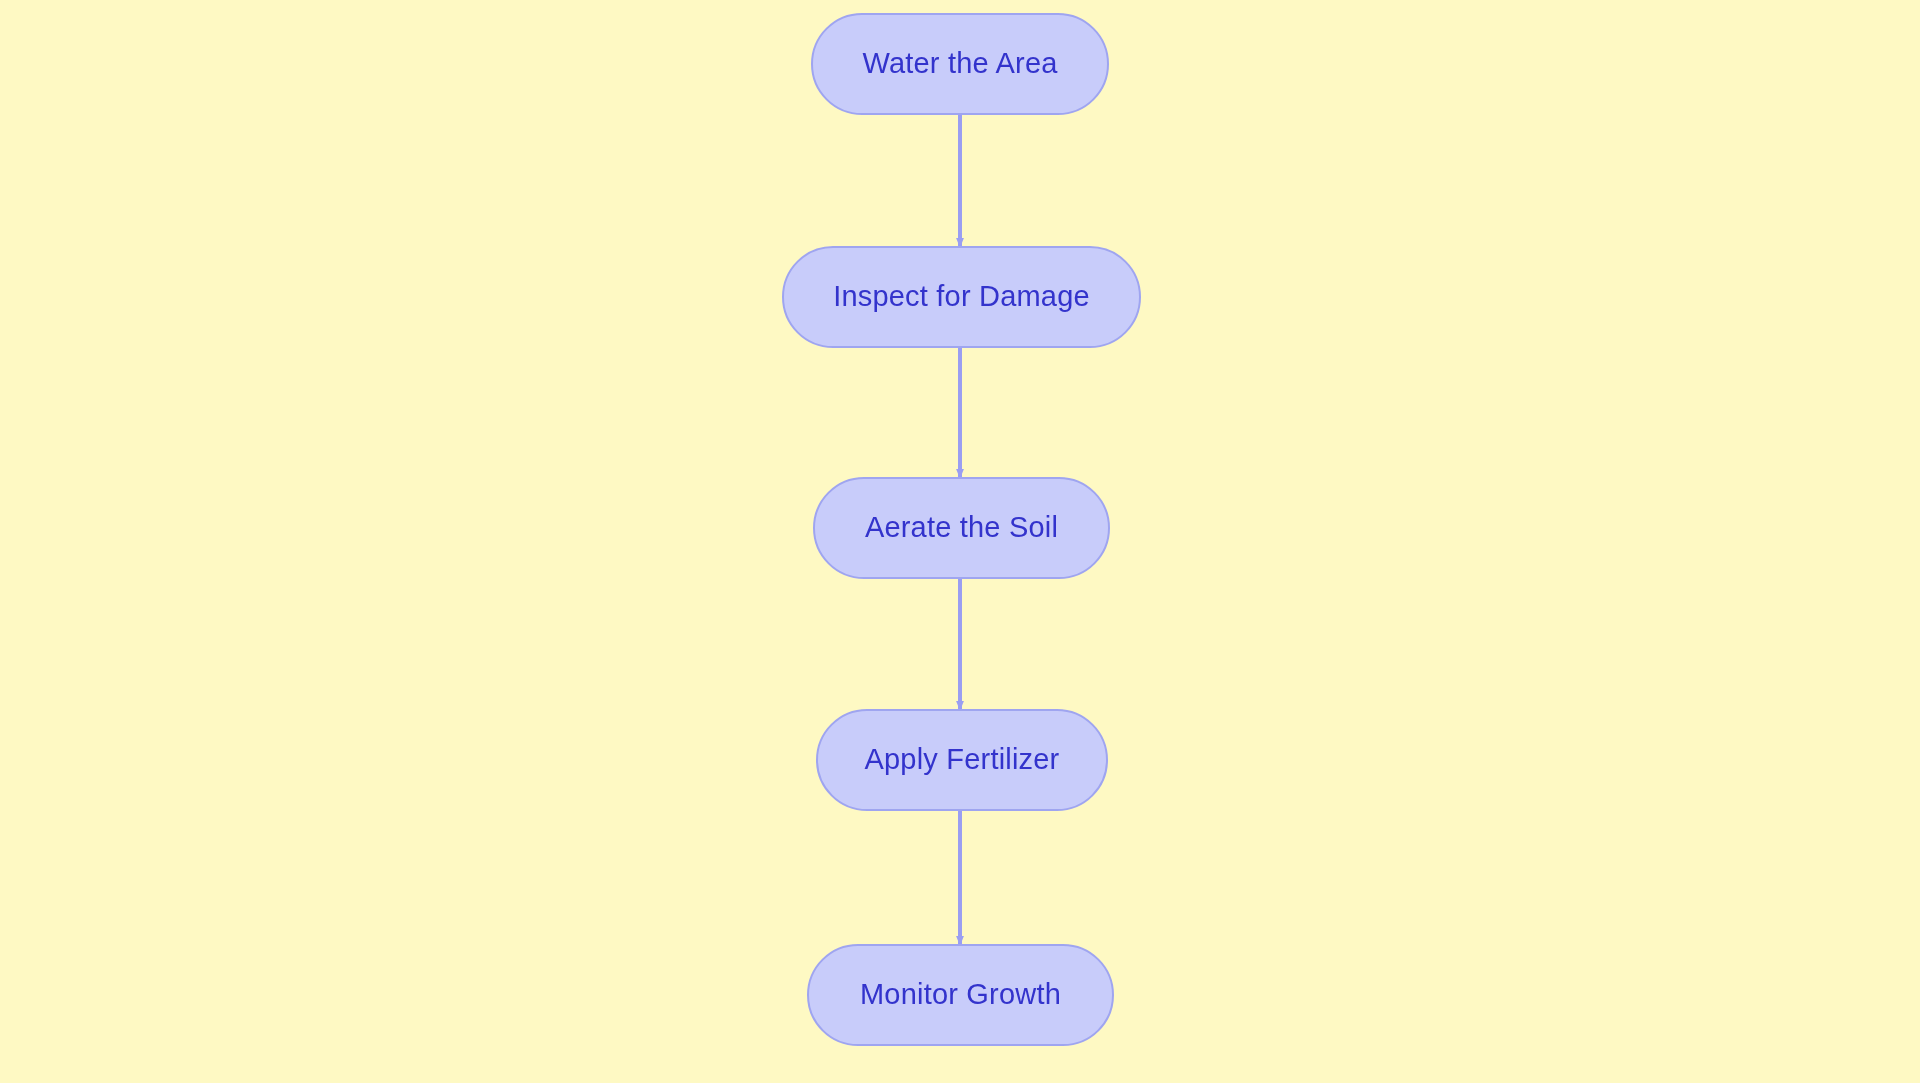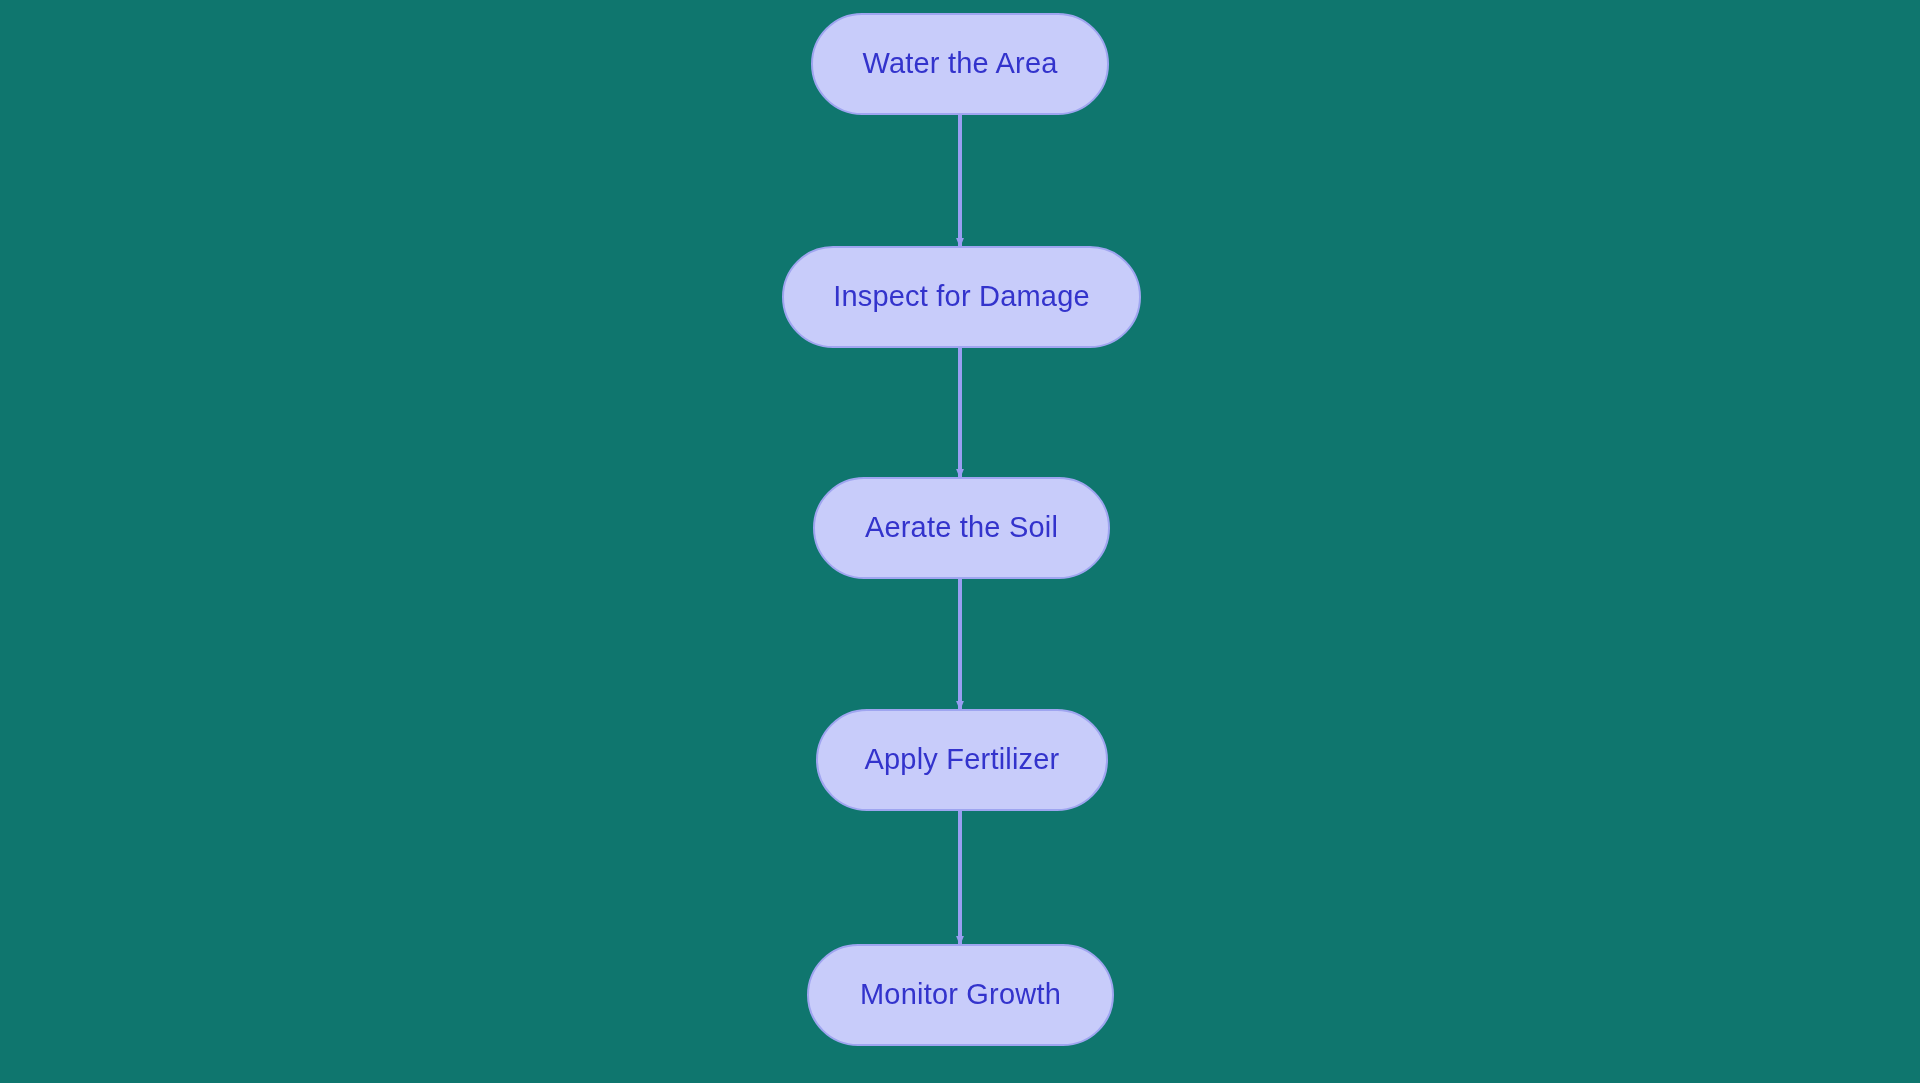--- a/index.html
+++ b/index.html
@@ -37,21 +37,21 @@
     font-weight: 400;
     letter-spacing: 0.2px;
     dominant-baseline: middle;
     text-anchor: middle;
     -webkit-font-smoothing: antialiased;
   }
 </style>
 </head>
 <body style="background: rgb(255, 255, 255);">
 
-<div id="flowchart-canvas" style="background: #0f766e;">
+<div id="flowchart-canvas" style="background: #fef9c3;">
   <svg id="flow-svg" viewBox="0 0 1920 1083" xmlns="http://www.w3.org/2000/svg">
 
     <defs>
       <marker id="arrowhead" markerWidth="10" markerHeight="8" refX="9.2" refY="4" orient="auto" markerUnits="userSpaceOnUse">
         <path d="M0,0 L10,4 L0,8 Z" fill="#9a9ef2"></path>
       </marker>
     </defs>
 
     <g id="edges-group">
       <line class="edge-line" stroke="#9a9ef2" stroke-width="4" marker-end="url(#arrowhead)" x1="960" y1="114" x2="960" y2="247"></line>

